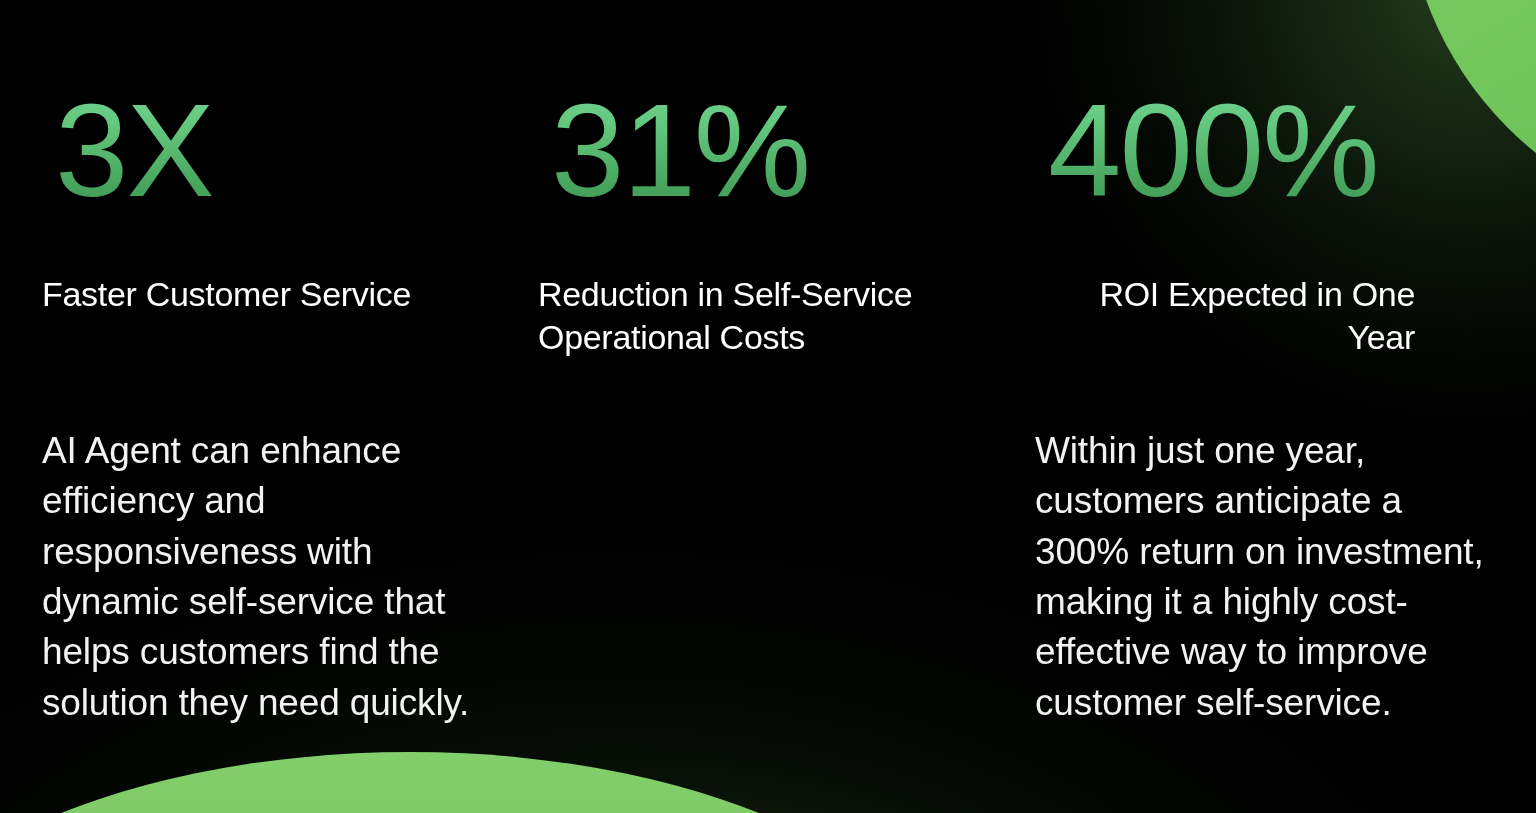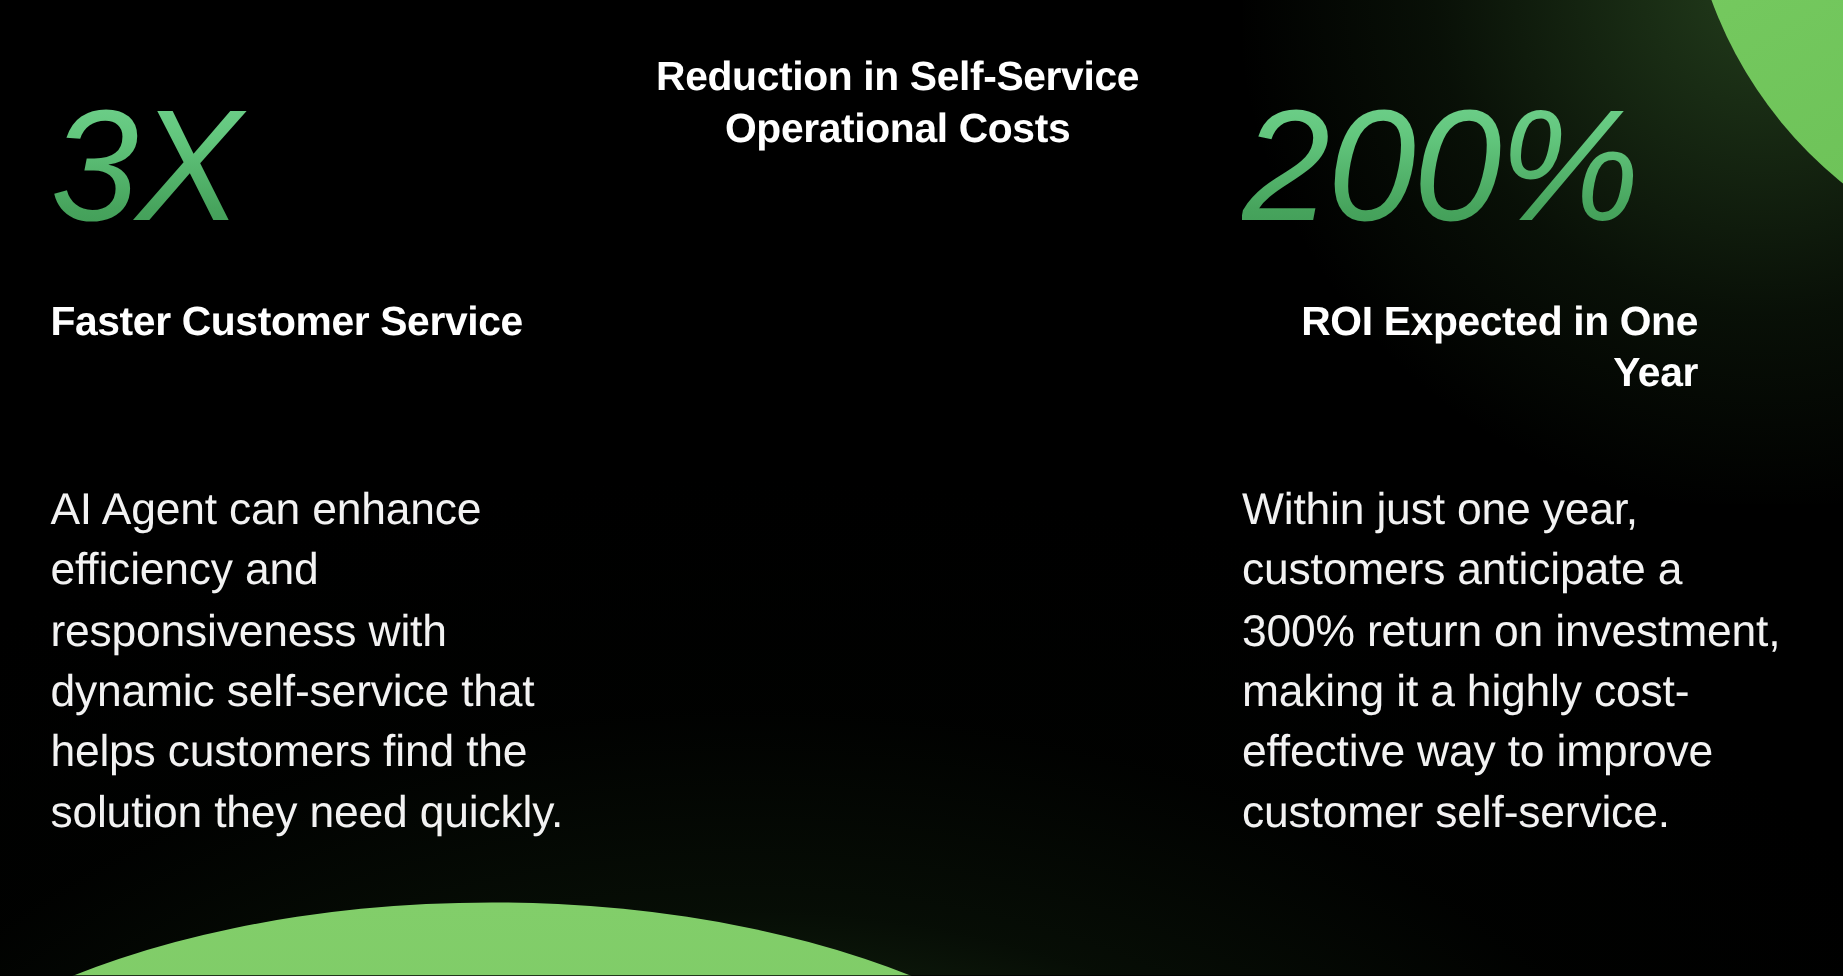--- a/index.html
+++ b/index.html
@@ -82,64 +82,63 @@
     z-index: 5;
   }
 
   .col {
     position: relative;
     padding-right: 30px;
     box-sizing: border-box;
   }
 
   .stat-number {
-    margin: 0;
+    margin: 13px;
     padding-top: 72px;
     font-size: 132px;
     line-height: 1.0;
     font-weight: 400;
     letter-spacing: -2px;
     background-image: linear-gradient(180deg,
         #8fe6ae 0%,
         #7edb9c 20%,
         #63c77e 55%,
         #47a45d 85%,
         #3f9a55 100%);
     -webkit-background-clip: text;
     background-clip: text;
     color: transparent;
     -webkit-text-fill-color: transparent;
     white-space: nowrap;
-    font-style: italic;
   }
 
   .stat-heading {
     margin: 0;
     padding-top: 43px;
     font-size: 34px;
     line-height: 1.25;
-    font-weight: 700;
+    font-weight: 400;
     color: #ffffff;
     letter-spacing: -0.3px;
     max-width: 400px;
   }
 
   .stat-body {
     margin: 0;
     padding-top: 44px;
     font-size: 37px;
     line-height: 1.36;
     font-weight: 400;
     color: #f2f2f2;
     letter-spacing: -0.15px;
     max-width: 452px;
   }
 
   .col-2 .stat-heading,
-  .col-2 .stat-body { max-width: 420px; text-align: center; }
+  .col-2 .stat-body { max-width: 420px; }
 
   .col-3 .stat-heading { max-width: 380px; text-align: right; }
   .col-3 .stat-body { max-width: 460px; }
 
   
   .heading-slot {
     min-height: 152px;
   }
 </style>
 </head>
@@ -157,27 +156,28 @@
 
     <div class="col col-1">
       <div class="stat-number">3X</div>
       <div class="heading-slot">
         <h2 class="stat-heading">Faster Customer Service</h2>
       </div>
       <p class="stat-body">AI Agent can enhance efficiency and responsiveness with dynamic self-service that helps customers find the solution they need quickly.</p>
     </div>
 
     <div class="col col-2">
+      <div class="stat-number">31%</div>
       <div class="heading-slot">
         <h2 class="stat-heading">Reduction in Self-Service Operational Costs</h2>
       </div>
     </div>
 
     <div class="col col-3">
-      <div class="stat-number">200%</div>
+      <div class="stat-number">400%</div>
       <div class="heading-slot">
         <h2 class="stat-heading">ROI Expected in One Year</h2>
       </div>
       <p class="stat-body">Within just one year, customers anticipate a 300% return on investment, making it a highly cost-effective way to improve customer self-service.</p>
     </div>
 
   </div>
 </div>
 
 </body></html>

